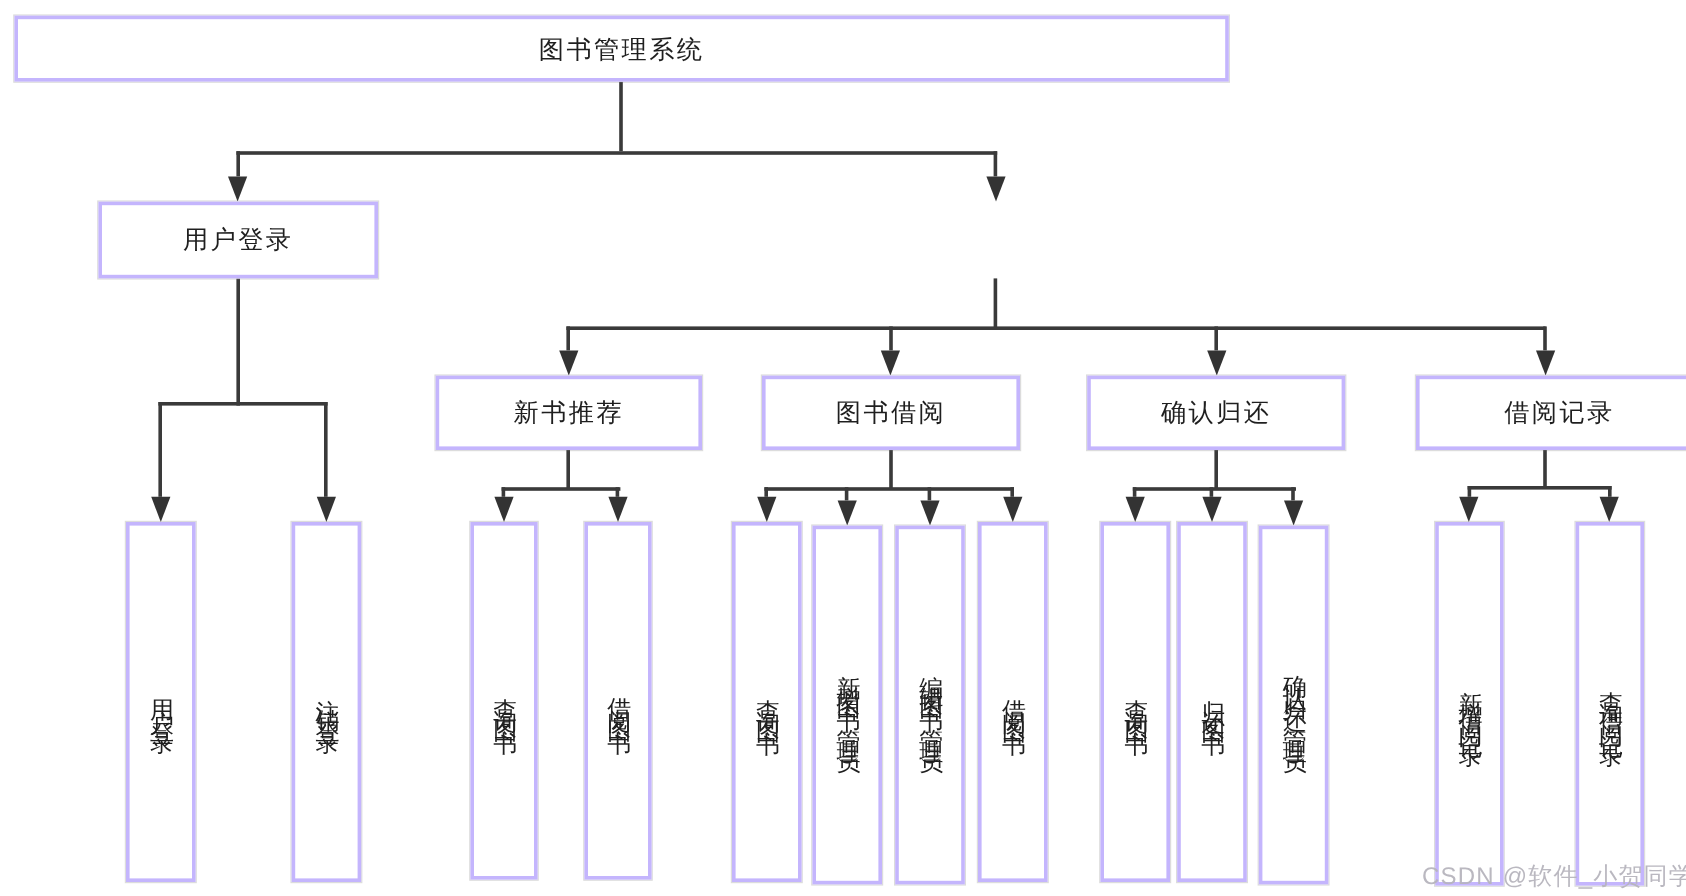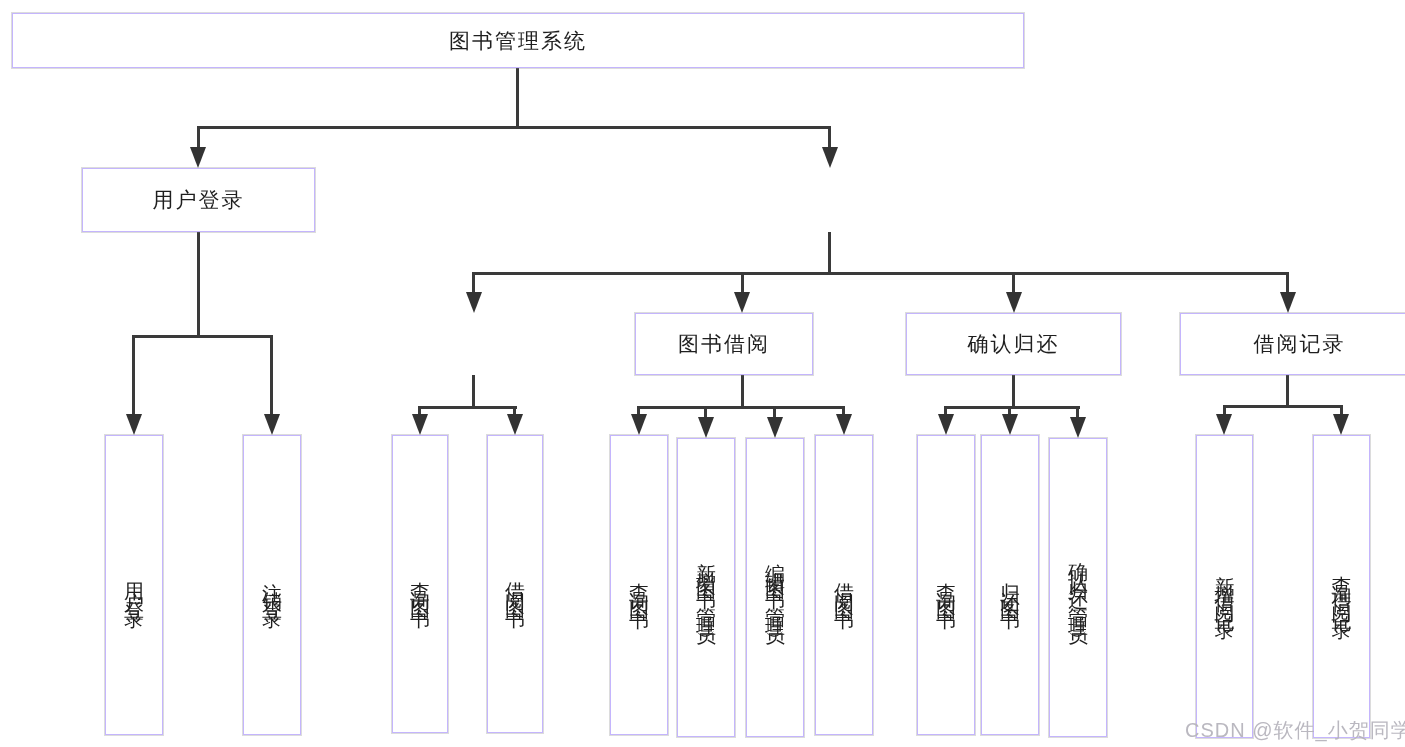--- a/index.html
+++ b/index.html
@@ -3,21 +3,21 @@
 <meta charset="utf-8">
 <style>
   html, body { margin:0; padding:0; background:#ffffff; }
   .canvas {
     position:relative; width:1405px; height:747px; background:#ffffff;
     font-family:"Liberation Sans","DejaVu Sans",sans-serif; color:#1f1f1f;
     overflow:hidden;
   }
   .box {
     position:absolute; box-sizing:border-box; background:#ffffff;
-    border:1px solid #c4b5fd; box-shadow:0 0 0 1px rgba(130,130,130,0.28);
+    border:3px solid #c4b5fd; box-shadow:0 0 0 1px rgba(130,130,130,0.28);
     display:flex; align-items:center; justify-content:center; z-index:2;
   }
   .box .lbl { font-size:21px; letter-spacing:2px; white-space:nowrap; }
   .box.v .vtext {
     writing-mode:vertical-rl; text-orientation:mixed;
     font-size:20px; letter-spacing:9px; line-height:1.15; white-space:nowrap;
   }
   .vline { position:absolute; width:3px; background:#3a3a3a; z-index:1; }
   .hline { position:absolute; height:3px; background:#3a3a3a; z-index:1; }
   .arrow {
@@ -62,21 +62,24 @@
   <div class="hline" style="left:472px;top:272px;width:816px"></div>
   <div class="vline" style="left:472px;top:272px;height:20px"></div>
   <div class="arrow" style="left:466px;top:292px"></div>
   <div class="vline" style="left:741px;top:272px;height:20px"></div>
   <div class="arrow" style="left:734px;top:292px"></div>
   <div class="vline" style="left:1012px;top:272px;height:20px"></div>
   <div class="arrow" style="left:1006px;top:292px"></div>
   <div class="vline" style="left:1286px;top:272px;height:20px"></div>
   <div class="arrow" style="left:1280px;top:292px"></div>
 
-  <div class="box h" style="left:635px;top:313px;width:178px;height:62px">
+  <div class="box h" style="left:363px;top:313px;width:222px;height:62px">
+    <span class="lbl">新书推荐</span>
+  </div>
+  <div class="box h" style="left:635px;top:313px;width:215px;height:62px">
     <span class="lbl">图书借阅</span>
   </div>
   <div class="box h" style="left:906px;top:313px;width:215px;height:62px">
     <span class="lbl">确认归还</span>
   </div>
   <div class="box h" style="left:1180px;top:313px;width:239px;height:62px">
     <span class="lbl">借阅记录</span>
   </div>
 
   <div class="vline" style="left:472px;top:375px;height:33px"></div>

